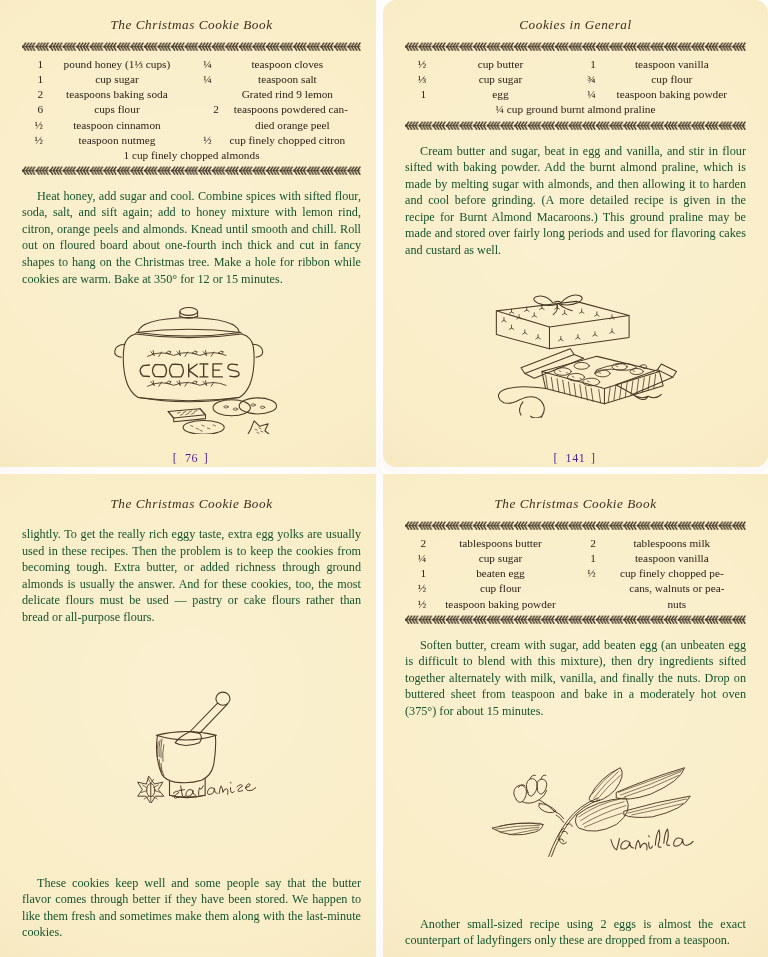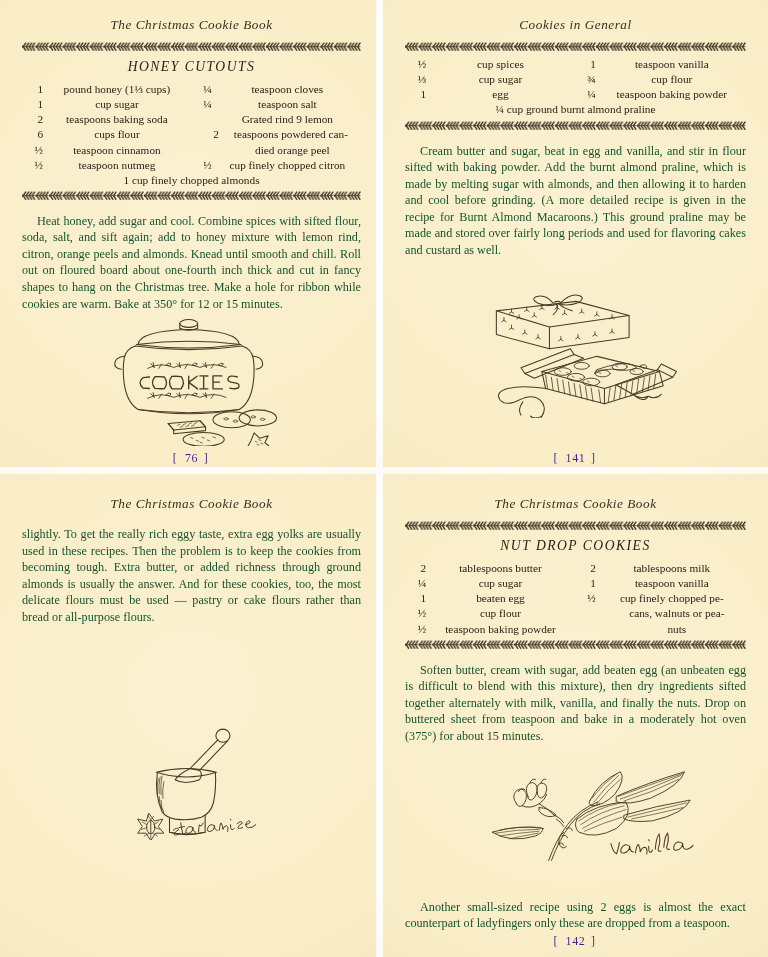--- a/index.html
+++ b/index.html
@@ -46,21 +46,21 @@
         rgba(150,115,50,0.09) 100%);
   }
 
   .page-tl { border-right: 0; }
   .page-tr { }
   .page-bl { }
   .page-br { }
 
   
   .page-tl { box-shadow: inset -7px 0 0 0 #ffffff, inset 0 -7px 0 0 #ffffff; }
-  .page-tr { box-shadow: inset 0 -7px 0 0 #ffffff; }
+  .page-tr { box-shadow: inset 0 -7px 0 0 #ffffff; border-radius: 13px; }
   .page-bl { box-shadow: inset -7px 0 0 0 #ffffff; }
 
   .page-inner {
     position: relative;
     z-index: 2;
     height: 100%;
     box-sizing: border-box;
     padding: 17px 22px 8px 22px;
     display: flex;
     flex-direction: column;
@@ -199,21 +199,20 @@
 
   <div class="book-page page-tl">
     <div class="page-inner">
 
       <div class="running-head">The Christmas Cookie Book</div>
 
       <svg class="leaf-rule" viewBox="0 0 340 10" preserveAspectRatio="none">
         <rect x="0" y="0" width="340" height="10" fill="url(#leafPattern)"></rect>
       </svg>
 
-      <div class="recipe-title">HONEY CUTOUTS</div>
 
       <div class="ingredients">
         <div class="ing-col left">
           <div class="ing-row">
             <span class="ing-amt">1</span>
             <span class="ing-name">pound honey  (1⅓ cups)</span>
           </div>
           <div class="ing-row">
             <span class="ing-amt">1</span>
             <span class="ing-name">cup sugar</span>
@@ -377,21 +376,21 @@
 
       <svg class="leaf-rule" viewBox="0 0 340 10" preserveAspectRatio="none">
         <rect x="0" y="0" width="340" height="10" fill="url(#leafPattern)"></rect>
       </svg>
 
 
       <div class="ingredients">
         <div class="ing-col left">
           <div class="ing-row">
             <span class="ing-amt">½</span>
-            <span class="ing-name">cup  spices</span>
+            <span class="ing-name">cup  butter</span>
           </div>
           <div class="ing-row">
             <span class="ing-amt">⅓</span>
             <span class="ing-name">cup  sugar</span>
           </div>
           <div class="ing-row">
             <span class="ing-amt">1</span>
             <span class="ing-name">egg</span>
           </div>
         </div>
@@ -570,36 +569,36 @@
 
             <path d="M121,104 q0,4 1,5 q2,1 3,-1 M121,98 l0.5,1"></path>
 
             <path d="M128,103 q4,-4 6,-1 q-5,3 -5,5 q0,2 5,0"></path>
 
             <path d="M137,104 q5,-1 5,-3 q-1,-3 -4,1 q-2,4 2,5 q4,1 8,-3"></path>
           </g>
         </svg>
       </div>
 
+      <p class="body-text indent">These cookies keep well and some people say that the butter flavor comes through better if they have been stored. We happen to like them fresh and sometimes make them along with the last-minute cookies.</p>
 
       <div class="spacer-sm"></div>
 
     </div>
   </div>
 
   <div class="book-page page-br">
     <div class="page-inner">
 
       <div class="running-head">The Christmas Cookie Book</div>
 
       <svg class="leaf-rule" viewBox="0 0 340 10" preserveAspectRatio="none">
         <rect x="0" y="0" width="340" height="10" fill="url(#leafPattern)"></rect>
       </svg>
 
-      <div class="recipe-title">NUT DROP COOKIES</div>
 
       <div class="ingredients">
         <div class="ing-col left">
           <div class="ing-row">
             <span class="ing-amt">2</span>
             <span class="ing-name">tablespoons  butter</span>
           </div>
           <div class="ing-row">
             <span class="ing-amt">¼</span>
             <span class="ing-name">cup  sugar</span>
@@ -714,21 +713,16 @@
 
             <path d="M218,86 q1,-12 4,-15 q2,6 -1,15 q0,3 3,2"></path>
 
             <path d="M238,82 q-6,-4 -9,2 q-2,6 3,5 q5,-1 6,-7 q0,7 5,6 q4,-1 6,-4"></path>
           </g>
         </svg>
       </div>
 
       <p class="body-text indent">Another small-sized recipe using 2 eggs is almost the exact counterpart of ladyfingers only these are dropped from a teaspoon.</p>
 
-      <div class="folio">
-        <span>[</span>
-        <span class="fnum">142</span>
-        <span>]</span>
-      </div>
     </div>
   </div>
 
 </div>
 
 </body></html>

